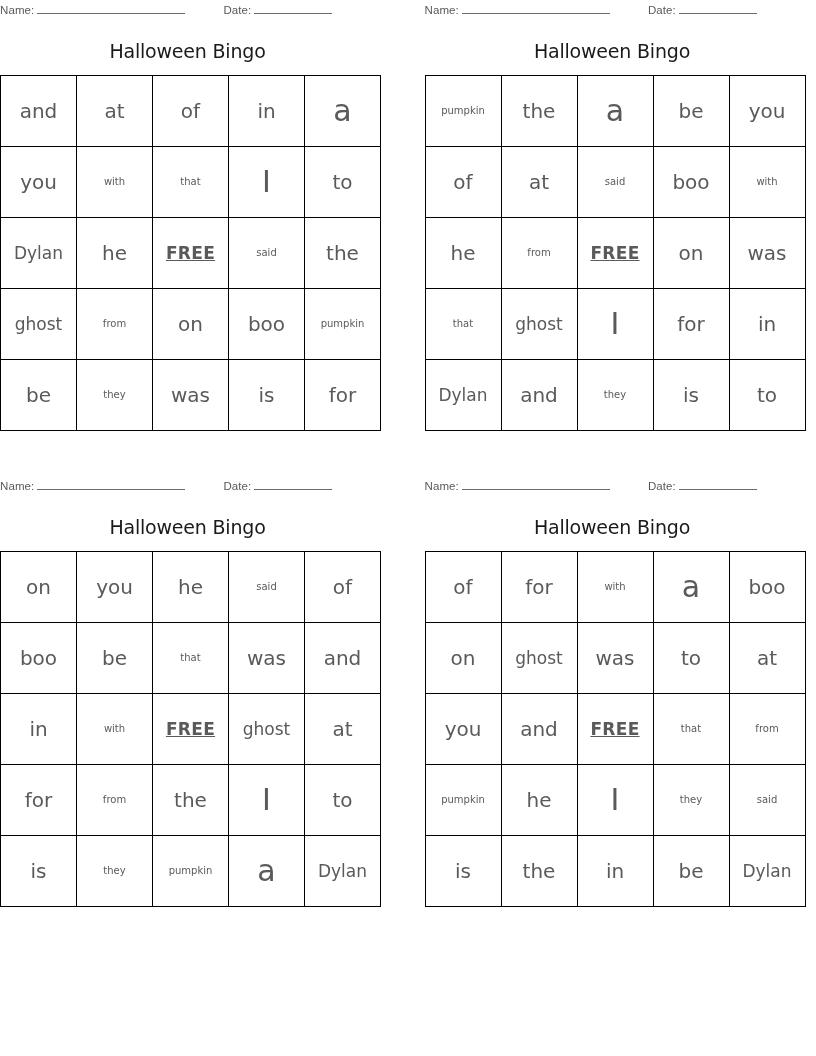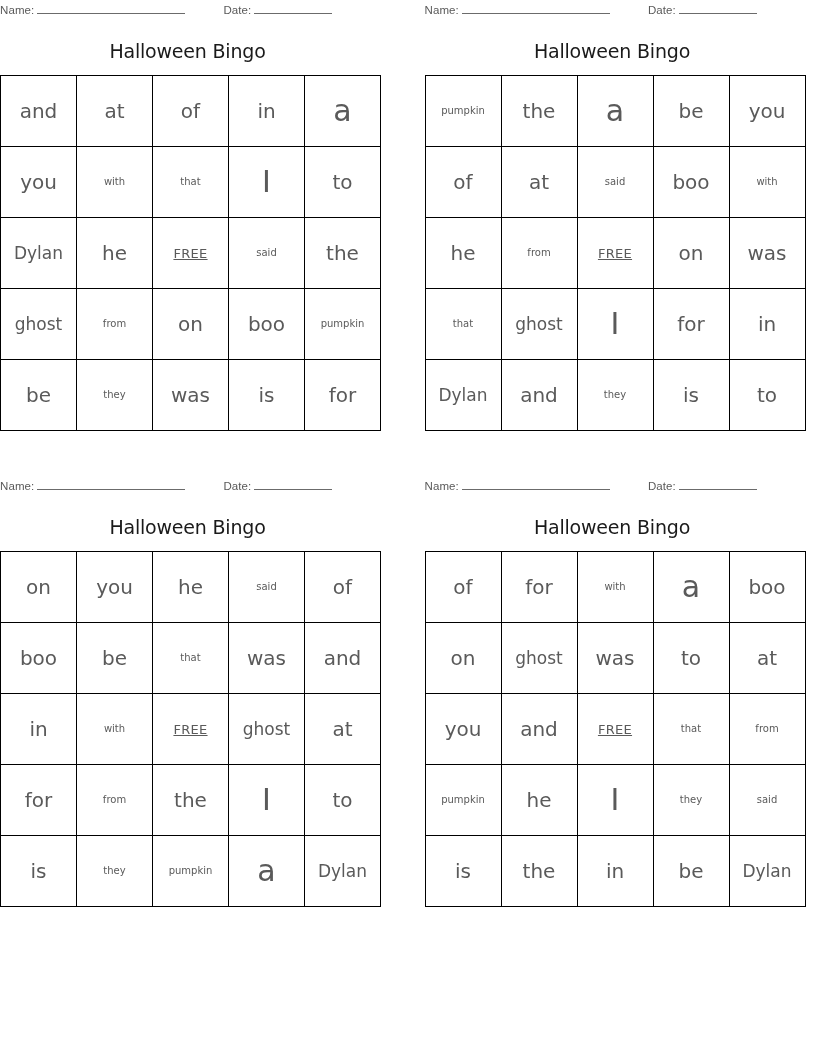--- a/index.html
+++ b/index.html
@@ -96,22 +96,22 @@
 
   
   .w-len1 { font-size: 30px; }
   .w-len2 { font-size: 20px; }
   .w-len3 { font-size: 20px; }
   .w-len4 { font-size: 10px; }
   .w-len5 { font-size: 17px; }
   .w-len7 { font-size: 10px; }
 
   .cell-free {
-    font-size: 13px;
-    font-weight: normal;
+    font-size: 17px;
+    font-weight: bold;
     text-decoration: underline;
     font-family: "Liberation Sans", sans-serif;
     letter-spacing: 0.3px;
   }
 
   .card-right { margin-left: 33px; }
   .card-left  { margin-left: 0px; }
 </style>
 </head>
 <body>

